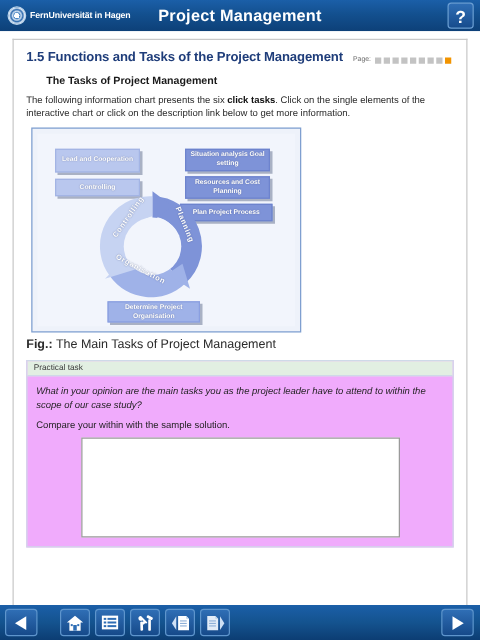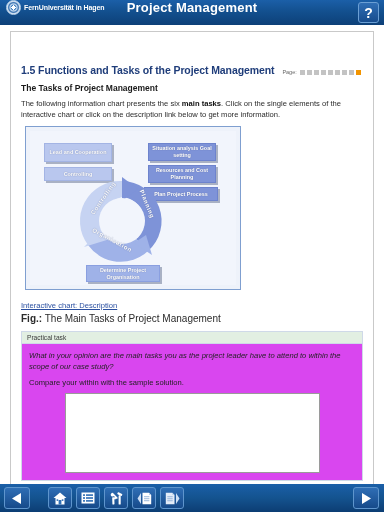--- a/index.html
+++ b/index.html
@@ -9,21 +9,21 @@
     background: #ffffff;
     overflow: hidden;
   }
 
   
   .header {
     position: relative;
     height: 25px;
     background: linear-gradient(to bottom, #1b5fa8 0%, #13508f 45%, #0d4078 100%);
     border-bottom: 1px solid #0a3congruent;
-    display: flex; align-items: flex-start;
+    display: flex; align-items: center;
   }
   .header-logo {
     display: flex; align-items: center; gap: 3px;
     padding-left: 6px; width: 130px;
   }
   .logo-mark {
     width: 15px; height: 15px; flex: 0 0 15px;
     border-radius: 50%;
     background: radial-gradient(circle at 50% 50%, #ffffff 0%, #ffffff 22%, #3f7fc0 24%, #cfe0f2 38%, #2e6bae 52%, #e8f0fa 68%, #4b83c2 84%, #ffffff 92%);
     border: 1px solid #bcd4ea;
@@ -54,33 +54,33 @@
   }
   .content-card {
     width: 100%; height: 100%;
     border: 1px solid #c9c9c9;
     border-bottom: none;
     background: #ffffff;
     padding: 8px 10px 0 10px;
     overflow: hidden;
   }
 
-  .title-row { display: flex; align-items: baseline; margin-top: 24px; }
+  .title-row { display: flex; align-items: baseline; }
   .sec-title {
     color: #1f3d7a; font-size: 10.5px; font-weight: bold;
     letter-spacing: -0.1px; white-space: nowrap;
   }
   .page-ind { display: flex; align-items: center; gap: 2px; margin-left: 8px; }
   .page-ind-label { font-size: 5.5px; color: #666; margin-right: 1px; }
   .sq { width: 5px; height: 5px; background: #c3c3c3; display: inline-block; }
   .sq.active { background: #f29400; }
 
   h2.sub {
     font-size: 8.5px; color: #1a1a1a; font-weight: bold;
-    margin: 7px 0 5px 0;
+    margin: 7px 0 5px 16px;
   }
   p.body {
     font-size: 7.6px; color: #2b2b2b; line-height: 1.45;
     margin-bottom: 6px;
   }
   p.body b { font-weight: bold; color: #111; }
 
   
   .chart-panel {
     position: relative;
@@ -133,21 +133,21 @@
     font-size: 7.6px; color: #2a4fa0;
     text-decoration: underline; cursor: pointer; display: inline-block;
   }
   .fig-cap { font-size: 10px; color: #2b2b2b; margin-top: 1px; }
   .fig-cap b { font-weight: bold; }
 
   
   .task-box {
     margin-top: 7px;
     border: 1px solid #cfd9e8;
-    background: #d946ef;
+    background: #f0abfc;
   }
   .task-head {
     background: #e2efe2; border-bottom: 1px solid #cfd9e8;
     font-size: 6.6px; color: #3a3a3a; padding: 2px 5px;
   }
   .task-body { padding: 6px 7px 7px 7px; }
   .task-q {
     font-size: 7.6px; font-style: italic; color: #1f1f1f;
     line-height: 1.45; margin-bottom: 6px;
   }
@@ -203,21 +203,21 @@
         <span class="sq"></span>
         <span class="sq"></span>
         <span class="sq"></span>
         <span class="sq active"></span>
       </div>
     </div>
 
     <h2 class="sub">The Tasks of Project Management</h2>
 
 
-    <p class="body"><span>The following information chart presents the six </span><b>main tasks</b><span>. Click on the single elements of the interactive chart or click on the description link below to get more information.</span></p>
+    <p class="body"><span>The following information chart presents the six </span><b>click tasks</b><span>. Click on the single elements of the interactive chart or click on the description link below to get more information.</span></p>
 
     
     <div class="chart-panel">
       <div class="chart-inner">
 
         <div class="tag light t-lead">Lead and Cooperation</div>
         <div class="tag light t-ctrl">Controlling</div>
         <div class="tag dark t-sit">Situation analysis Goal setting</div>
         <div class="tag dark t-res">Resources and Cost Planning</div>
         <div class="tag dark t-plan">Plan Project Process</div>
@@ -237,21 +237,20 @@
             <circle cx="46" cy="46" r="23" fill="#f2f5fc"></circle>
           </svg>
           <span class="cyc-label cl-ctrl">Controlling</span>
           <span class="cyc-label cl-plan">Planning</span>
           <span class="cyc-label cl-org">Organisation</span>
         </div>
 
       </div>
     </div>
 
-    <a class="chart-link">Interactive chart: Description</a>
     <div class="fig-cap">
       <b>Fig.:</b>
       <span>The Main Tasks of Project Management</span>
     </div>
 
     
     <div class="task-box">
       <div class="task-head">Practical task</div>
       <div class="task-body">
         <div class="task-q">What in your opinion are the main tasks you as the project leader have to attend to within the scope of our case study?</div>

